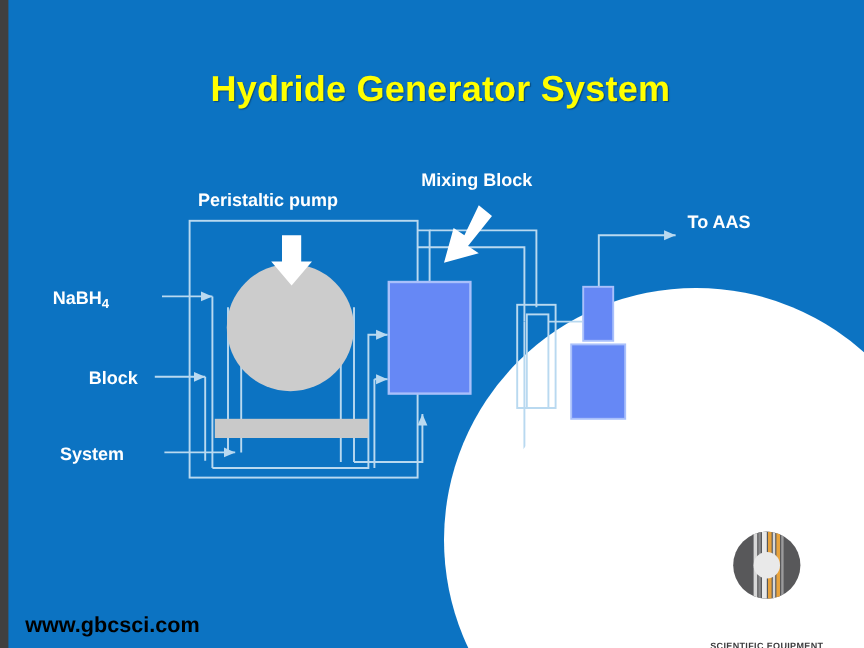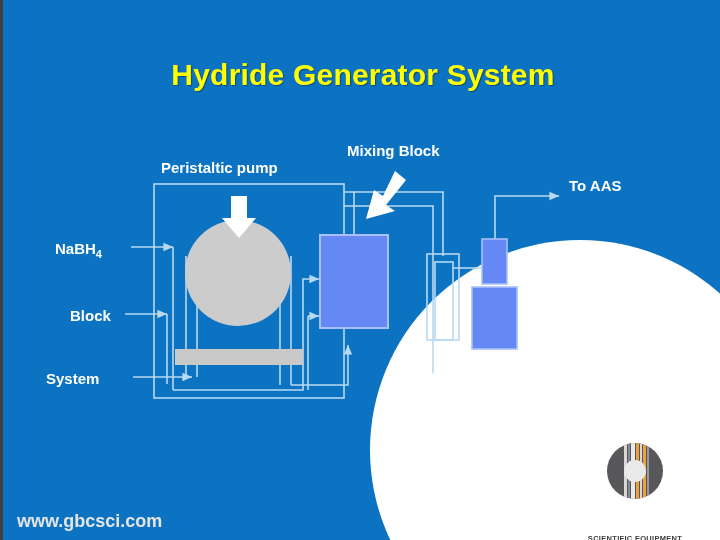--- a/index.html
+++ b/index.html
@@ -7,21 +7,21 @@
     padding: 0;
     background: #ffffff;
   }
   #slide {
     position: relative;
     width: 720px;
     height: 540px;
     background: #0c73c2;
     overflow: hidden;
     font-family: "Liberation Sans", sans-serif;
-    border-left: 3px solid #404040;
+    border-left: 7px solid #404040;
     box-sizing: border-box;
     padding-left: 19px;
   }
   
   .corner-blob {
     position: absolute;
     right: -70px;
     bottom: -120px;
     width: 420px;
     height: 420px;
@@ -107,21 +107,21 @@
     font-size: 7.5px;
     font-weight: bold;
     letter-spacing: 0.3px;
     margin-top: 11px;
   }
   
   .footer-url {
     position: absolute;
     left: 14px;
     bottom: 8px;
-    color: #e5e5e5;
+    color: #000000;
     font-size: 18px;
     font-weight: bold;
   }
 </style>
 </head>
 <body>
 
 <div id="slide">
 
   <div class="corner-blob"></div>
@@ -200,21 +200,21 @@
 
   <div class="lbl" style="left:344px; top:141px;">Mixing Block</div>
 
   <div class="lbl" style="left:566px; top:176px;">To AAS</div>
 
   <div class="lbl" style="left:568px; top:291px;">Gas-Liquid</div>
   <div class="lbl" style="left:571px; top:328px;">Separator</div>
 
   <div class="lbl" style="left:382px; top:419px;">Mixing coil</div>
 
-  <div class="lbl" style="left:52px; top:239px;"><span>NaBH</span><sub>4</sub></div>
+  <div class="lbl" style="left:37px; top:239px;"><span>NaBH</span><sub>4</sub></div>
 
   <div class="lbl" style="left:67px; top:306px;">Block</div>
 
   <div class="lbl" style="left:43px; top:369px;">System</div>
 
   <div class="logo">
     <div class="logo-mark">
       <div class="stripe" style="left:17px;width:3px;background:#d8d8d8;"></div>
       <div class="stripe" style="left:21px;width:2px;background:#8b8b8d;"></div>
       <div class="stripe" style="left:24px;width:4px;background:#e9e9e9;"></div>

